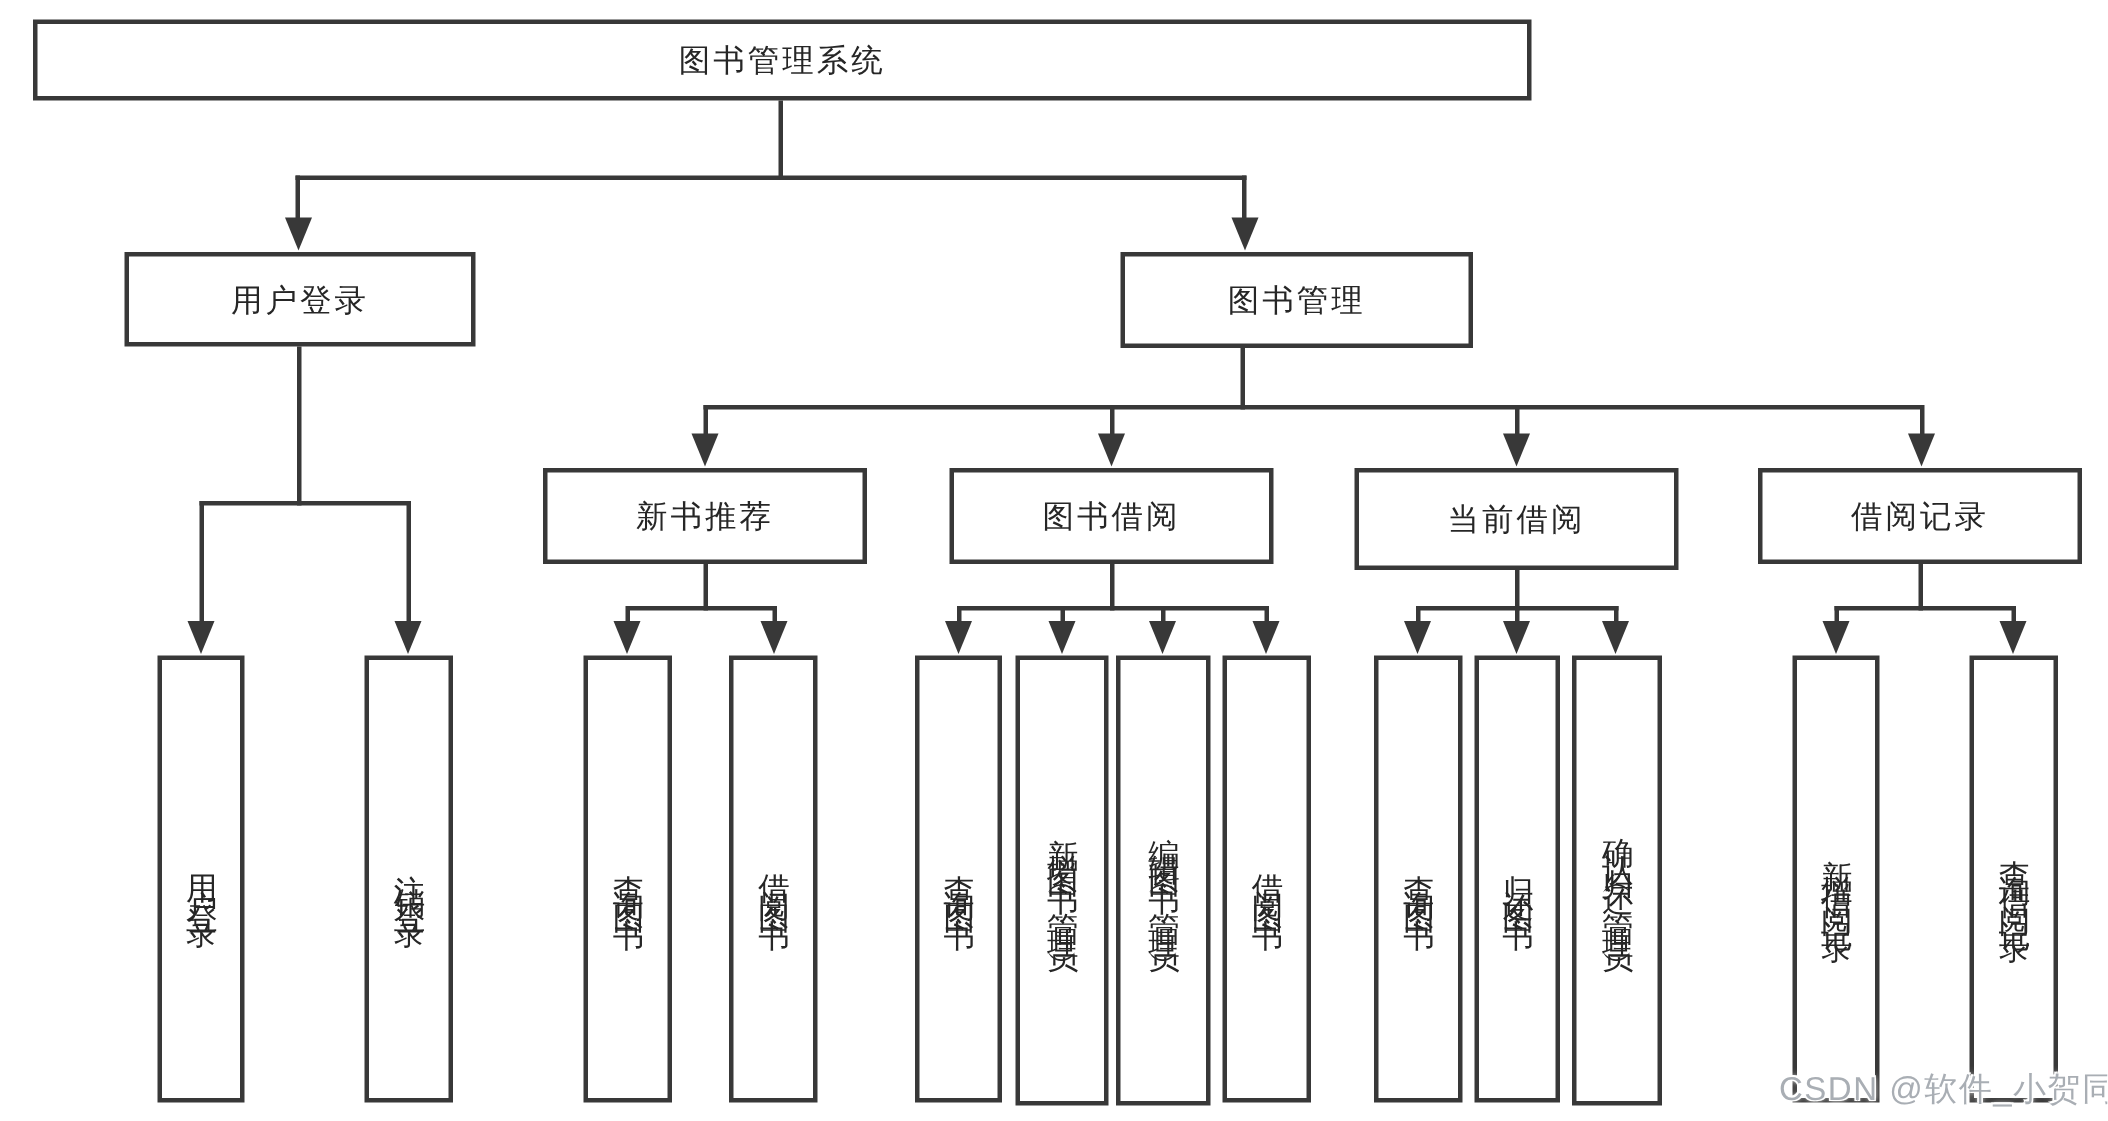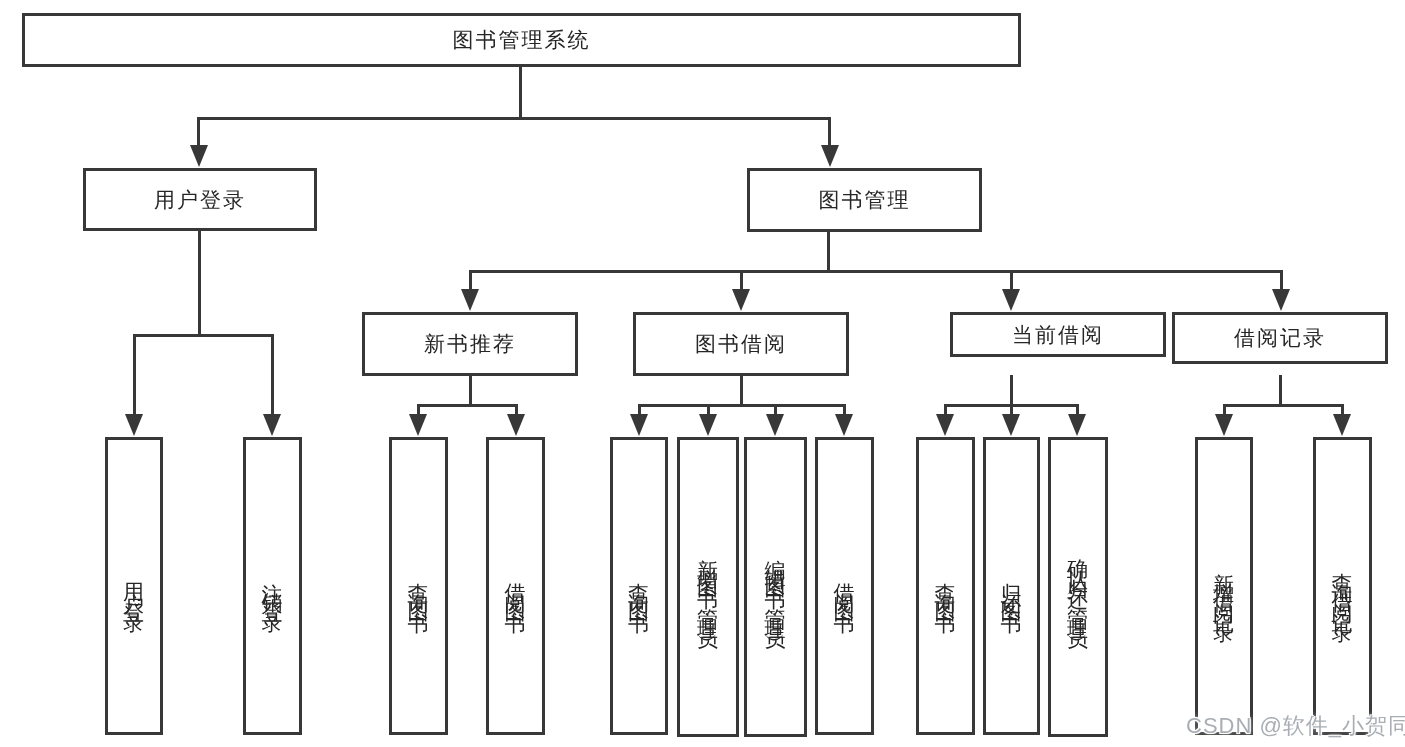--- a/index.html
+++ b/index.html
@@ -134,25 +134,25 @@
   </div>
 
   <div class="box hbox" style="left:633px; top:312px; width:216px; height:64px;">
     <span>图书借阅</span>
   </div>
 
   <div class="box hbox" style="left:362px; top:312px; width:216px; height:64px;">
     <span>新书推荐</span>
   </div>
 
-  <div class="box hbox" style="left:950px; top:312px; width:216px; height:45px;">
+  <div class="box hbox" style="left:903px; top:312px; width:216px; height:68px;">
     <span>当前借阅</span>
   </div>
 
-  <div class="box hbox" style="left:1172px; top:312px; width:216px; height:52px;">
+  <div class="box hbox" style="left:1172px; top:312px; width:216px; height:64px;">
     <span>借阅记录</span>
   </div>
 
   <div class="box vbox" style="left:105px; top:437px; width:58px; height:298px;">
     <span>用户登录</span>
   </div>
   <div class="box vbox" style="left:243px; top:437px; width:59px; height:298px;">
     <span>注销登录</span>
   </div>
 

